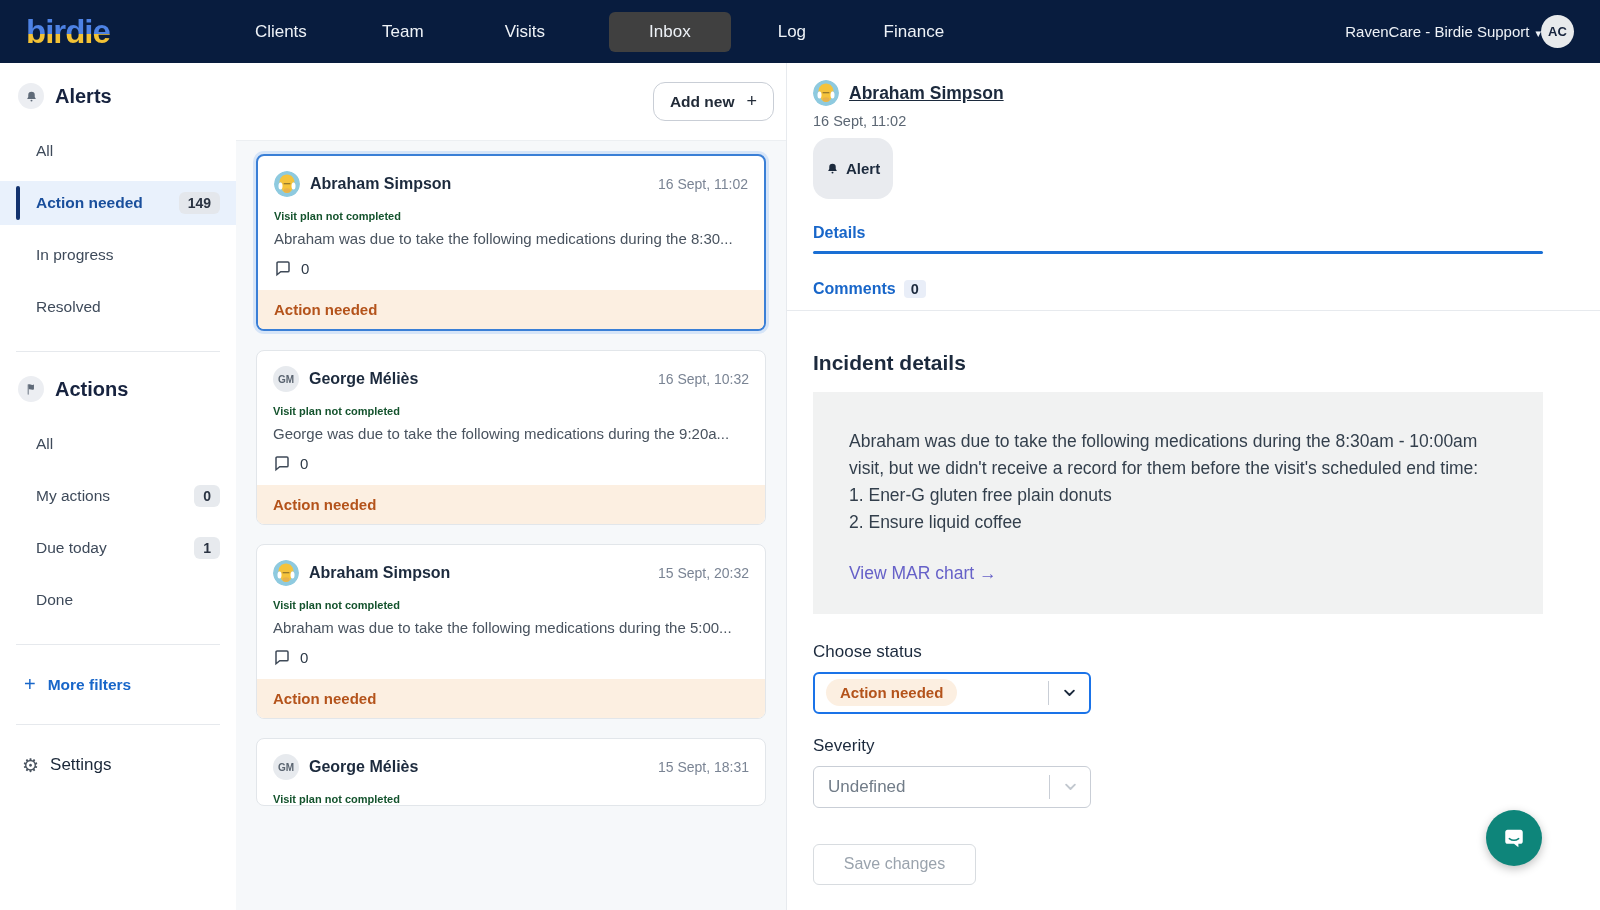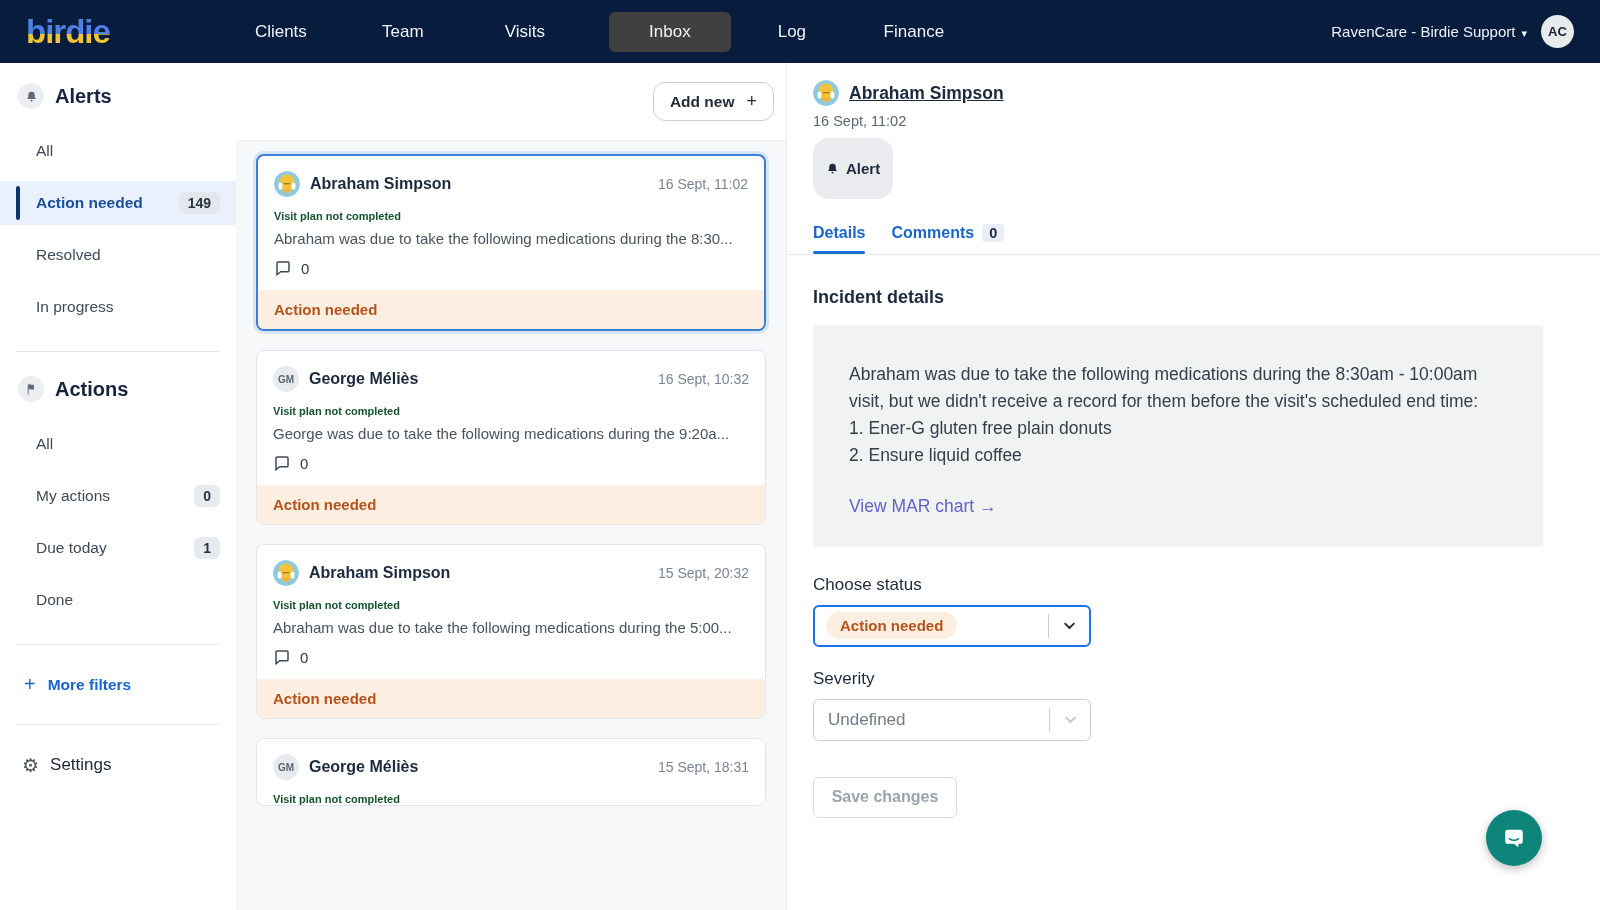--- a/index.html
+++ b/index.html
@@ -8,21 +8,21 @@
 
   
   .navbar { height:63px; background:#081c3e; display:flex; align-items:center; padding:0 26px; }
   .logo { font-size:33px; font-weight:bold; letter-spacing:-1px;
     background:linear-gradient(180deg,#4d82e4 0 54%,#f3c235 54% 100%);
     -webkit-background-clip:text; background-clip:text; color:transparent; }
   .nav-items { display:flex; margin-left:110px; align-items:center; }
   .nav-item { width:122px; text-align:center; color:#eef2f7; font-size:17px; font-weight:500;
     padding:10px 0; border-radius:6px; cursor:pointer; }
   .nav-item.active { background:#404040;margin-left:23px; }
-  .nav-right { margin-left:auto; display:flex; align-items:center; gap:14px; }
+  .nav-right { margin-left:auto; display:flex; align-items:center; }
   .org { color:#eef2f7; font-size:15px; font-weight:500; }
   .org .caret { font-size:11px; margin-left:6px; }
   .avatar-ac { width:33px; height:33px; border-radius:50%; background:#e8eaec; color:#16233c;
     font-size:13px; font-weight:bold; display:flex; align-items:center; justify-content:center; }
 
   .app { display:flex; height:847px; }
 
   
   .sidebar { width:236px; background:#fff; display:flex; flex-direction:column; padding-top:20px; }
   .side-header { display:flex; align-items:center; gap:11px; padding:0 0 6px 18px; }
@@ -73,45 +73,45 @@
     font-size:10px; font-weight:bold; display:flex; align-items:center; justify-content:center; flex-shrink:0; }
 
   
   .detail { flex:1; background:#fff; border-left:1px solid #e7eaee; padding:17px 57px 0 26px;
     position:relative; }
   .detail-head-row { display:flex; align-items:center; gap:10px; }
   .client-name { font-size:17.5px; font-weight:bold; text-decoration:underline; cursor:pointer; }
   .detail-time { font-size:14.5px; color:#5b6673; margin:7px 0 0 0; }
   .alert-pill { display:inline-flex; align-items:center; gap:7px; background:#e9ebef;
     border-radius:16px; padding:22px 13px; margin-top:9px; font-size:15px; font-weight:bold; color:#1c2a3d; }
-  .tabs { display:flex; gap:26px; margin-top:25px; }
+  .tabs { display:flex; gap:26px; margin-top:25px;flex-direction:column; }
   .tab { font-size:16px; font-weight:bold; color:#1866c9; cursor:pointer; padding-bottom:12px;
     position:relative; display:flex; align-items:center; gap:8px; }
   .tab.active::after { content:""; position:absolute; left:0; right:0; bottom:0; height:3px;
     border-radius:2px; background:#1a6fd4; }
   .tab .count { background:#e9eef8; color:#1c2a3d; border-radius:4px; padding:1px 7px;
     font-size:14.5px; }
   .tabs-divider { height:1px; background:#e7eaee; margin:0 -57px 0 -26px; }
-  .incident-h { font-size:18px; font-weight:bold; color:#1c2a3d; margin-top:32px; }
+  .incident-h { font-size:21px; font-weight:bold; color:#1c2a3d; margin-top:40px; }
   .incident-box { max-width:730px; background:#f1f2f2; margin-top:17px; padding:36px 36px 30px; }
   .incident-box p { font-size:17.5px; line-height:1.55; color:#333f4c; }
   .mar-link { display:inline-block; margin-top:26px; color:#6661c8; font-size:17.5px; cursor:pointer; }
   .field-label { font-size:17px; font-weight:500; color:#1c2a3d; margin-top:28px; }
   .select { width:278px; height:42px; border-radius:6px; display:flex; align-items:center;
     margin-top:10px; background:#fff; cursor:pointer; }
   .select.status { border:2px solid #1a73e8; }
   .select.severity { border:1px solid #c9ced6; }
   .status-pill { background:#fcefe1; color:#b4531b; font-size:15px; font-weight:bold;
     border-radius:15px; padding:5px 14px; margin-left:11px; }
   .sel-spacer { flex:1; }
   .sel-div { width:1px; height:24px; background:#c9ced6; }
   .sel-chev { width:40px; display:flex; align-items:center; justify-content:center; }
   .severity-val { font-size:17px; color:#717c88; margin-left:14px; }
-  .save-btn { margin-top:36px; width:144px; height:41px; border:1px solid #d8dce0; border-radius:6px;
-    background:#fff; color:#9aa3ad; font-size:16px; font-family:inherit; cursor:default;font-weight:bold; }
+  .save-btn { margin-top:36px; width:163px; height:41px; border:1px solid #d8dce0; border-radius:6px;
+    background:#fff; color:#9aa3ad; font-size:16px; font-family:inherit; cursor:default; }
   .chat-fab { position:absolute; right:58px; bottom:44px; width:56px; height:56px; border-radius:50%;
     background:#0e857a; box-shadow:0 3px 10px rgba(0,0,0,.25); display:flex; align-items:center;
     justify-content:center; cursor:pointer; }
   .field-block { margin-top:6px; }
 </style>
 </head>
 <body>
 
 <nav class="navbar">
   <div class="logo">birdie</div>
@@ -145,24 +145,24 @@
     </div>
     <div class="side-items">
       <div class="side-item">
         <span>All</span>
       </div>
       <div class="side-item selected">
         <span>Action needed</span>
         <span class="count">149</span>
       </div>
       <div class="side-item">
+        <span>In progress</span>
+      </div>
+      <div class="side-item">
         <span>Resolved</span>
-      </div>
-      <div class="side-item">
-        <span>In progress</span>
       </div>
     </div>
     <div class="divider"></div>
     <div class="side-header" style="margin-top:10px;">
       <span class="icon-circle">
         <svg width="13" height="13" viewBox="0 0 24 24" fill="#5f6a78">
             <path d="M6 3c3-1.6 6 1.6 9 0 .8-.4 1.5 0 1.5.8V11c0 .5-.2.8-.6 1-3 1.6-6-1.6-9 0z"></path>
             <rect x="5" y="2.5" width="1.7" height="19" rx=".85"></rect>
           </svg>
       </span>

